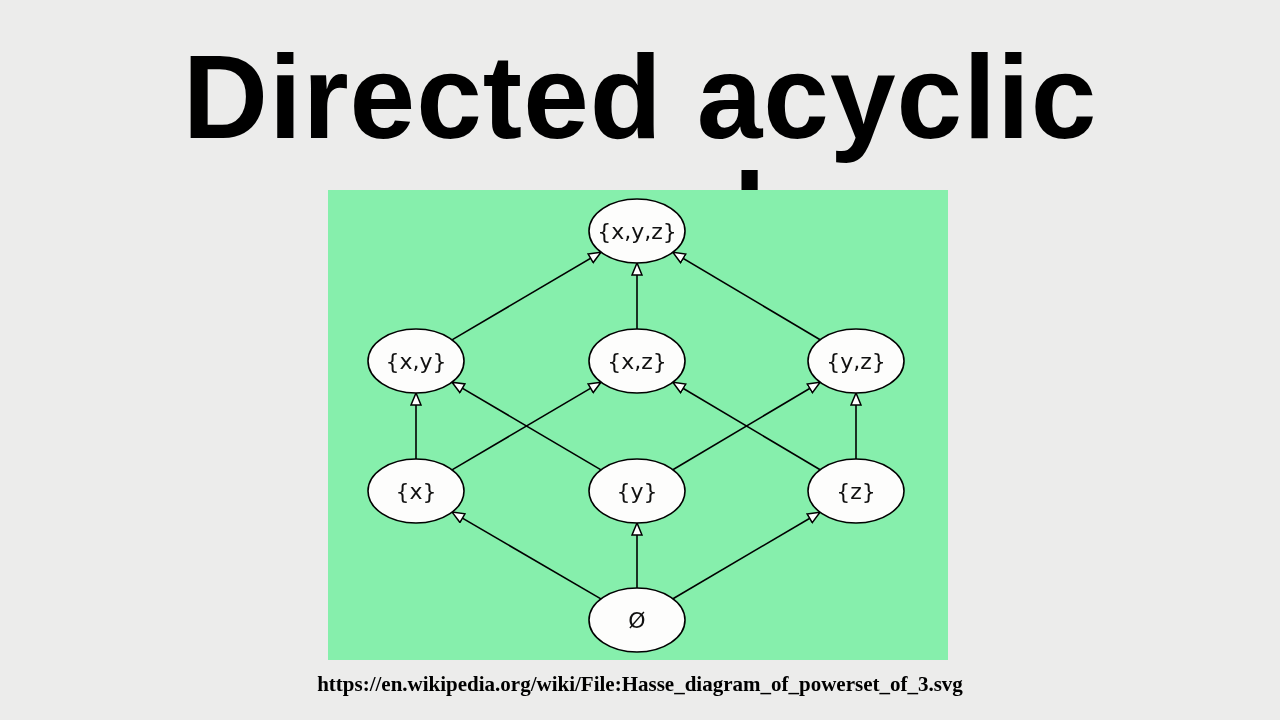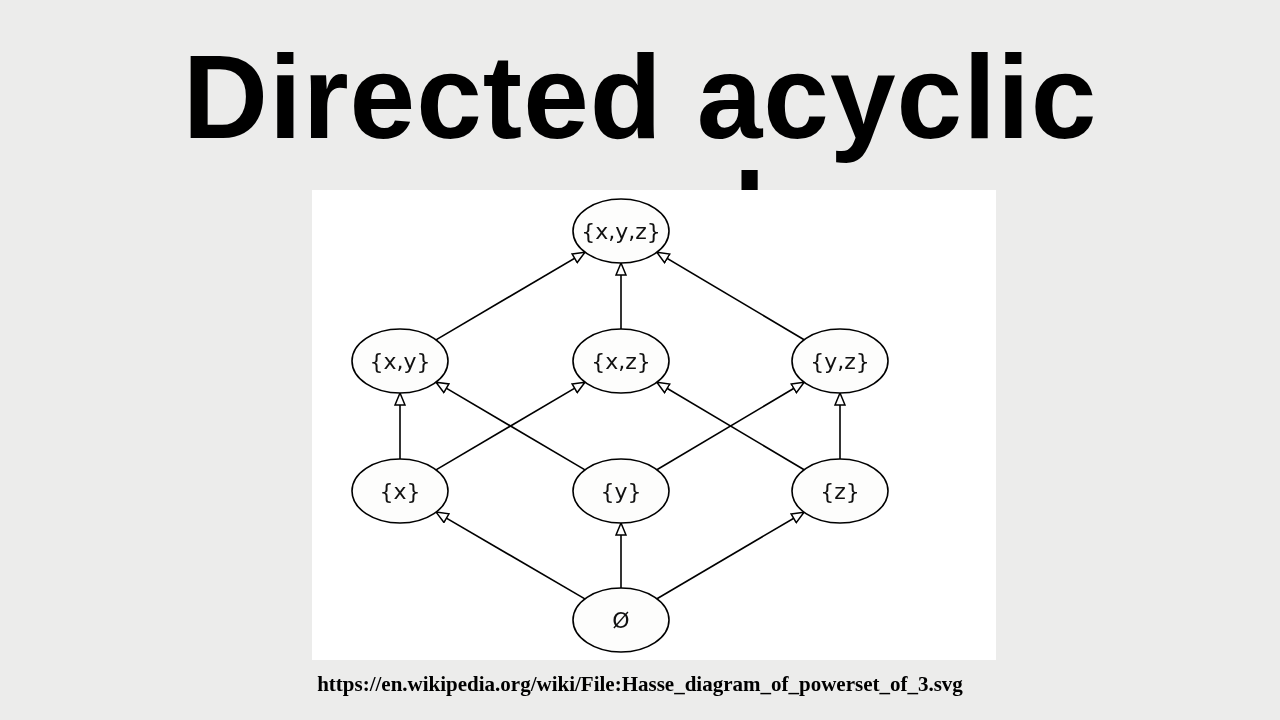--- a/index.html
+++ b/index.html
@@ -13,23 +13,23 @@
       position: absolute; left: 0; top: 38px; width: 1280px;
       text-align: center;
       font-family: Liberation Sans, sans-serif;
       font-weight: bold;
       font-size: 118px;
       line-height: 118px;
       color: #000;
       letter-spacing: 1px;
     }
     .panel {
-      position: absolute; left: 312px; top: 190px;
-      width: 684px; height: 470px;
-      background: #ffffff;
+      position: absolute; left: 328px; top: 190px;
+      width: 620px; height: 470px;
+      background: #86efac;
     }
     .panel svg { position: absolute; left: 0; top: 0; }
     .node-label {
       font-family: "DejaVu Sans", sans-serif;
       font-size: 22px;
       fill: #111;
     }
     .caption {
       position: absolute; left: 0; top: 672px; width: 1280px;
       text-align: center;

